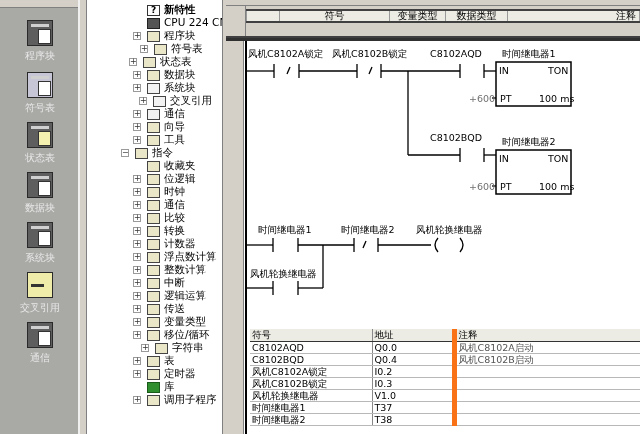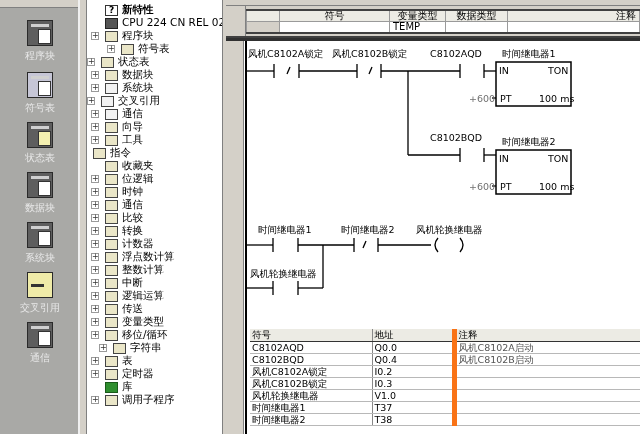--- a/index.html
+++ b/index.html
@@ -40,21 +40,21 @@
   .nav-item.pgpc .nav-icon::after { background: #888; }
 
   
   #tree {
     position: absolute; left: 86px; top: 0; width: 137px; height: 434px;
     background: #fff; border-left: 1px solid #808080; border-right: 1px solid #808080;
     overflow: hidden;
   }
   .tree-row {
     position: absolute; height: 13px; line-height: 13px; white-space: nowrap;
-    font-size: 10.5px; cursor: pointer;
+    font-size: 10.5px; cursor: pointer; margin-left: 42px;
   }
   .expander {
     display: inline-block; width: 8px; height: 8px; border: 1px solid #9a9a9a;
     font-size: 8px; line-height: 6px; text-align: center; color: #333;
     vertical-align: middle; margin-right: 6px; background: #fff;
   }
   .ticon {
     display: inline-block; width: 13px; height: 11px; vertical-align: middle;
     border: 1px solid #444; background: #eae6c8; margin-right: 4px; position: relative;
   }
@@ -155,33 +155,33 @@
 <div id="tree">
   <div class="tree-row bold" style="top:3px;left:18px">
     <span class="ticon help">?</span><span>新特性</span>
   </div>
   <div class="tree-row" style="top:16px;left:18px">
     <span class="ticon cpu"></span><span>CPU 224 CN REL 02.0</span>
   </div>
   <div class="tree-row" style="top:29px;left:4px">
     <span class="expander">+</span><span class="ticon"></span><span>程序块</span>
   </div>
-  <div class="tree-row" style="top:42px;left:20px">
+  <div class="tree-row" style="top:42px;left:11px">
     <span class="expander">+</span><span class="ticon"></span><span>符号表</span>
   </div>
   <div class="tree-row" style="top:55px;left:0">
     <span class="expander">+</span><span class="ticon"></span><span>状态表</span>
   </div>
   <div class="tree-row" style="top:68px;left:4px">
     <span class="expander">+</span><span class="ticon"></span><span>数据块</span>
   </div>
   <div class="tree-row" style="top:81px;left:4px">
     <span class="expander">+</span><span class="ticon doc"></span><span>系统块</span>
   </div>
-  <div class="tree-row" style="top:94px;left:0">
+  <div class="tree-row" style="top:94px;left:10px">
     <span class="expander">+</span><span class="ticon doc"></span><span>交叉引用</span>
   </div>
   <div class="tree-row" style="top:107px;left:4px">
     <span class="expander">+</span><span class="ticon doc"></span><span>通信</span>
   </div>
   <div class="tree-row" style="top:120px;left:4px">
     <span class="expander">+</span><span class="ticon"></span><span>向导</span>
   </div>
   <div class="tree-row" style="top:133px;left:4px">
     <span class="expander">+</span><span class="ticon"></span><span>工具</span>
@@ -254,27 +254,20 @@
   <div id="local-vars">
     <div class="lv-gutter"></div>
     <table>
       <tbody>
           <tr class="hdr">
         <td class="rowhead"></td>
         <td style="width:110px">符号</td>
         <td style="width:56px">变量类型</td>
         <td style="width:62px">数据类型</td>
         <td class="comment">注释</td>
-      </tr>
-      <tr>
-        <td class="rowhead"></td>
-        <td></td>
-        <td>TEMP</td>
-        <td></td>
-        <td></td>
       </tr>
     </tbody>
       </table>
   </div>
 
   <div id="ladder">
     <div class="gutter"></div>
     <div class="power-rail"></div>
 
     <svg id="ladder-svg" width="414" height="290">

